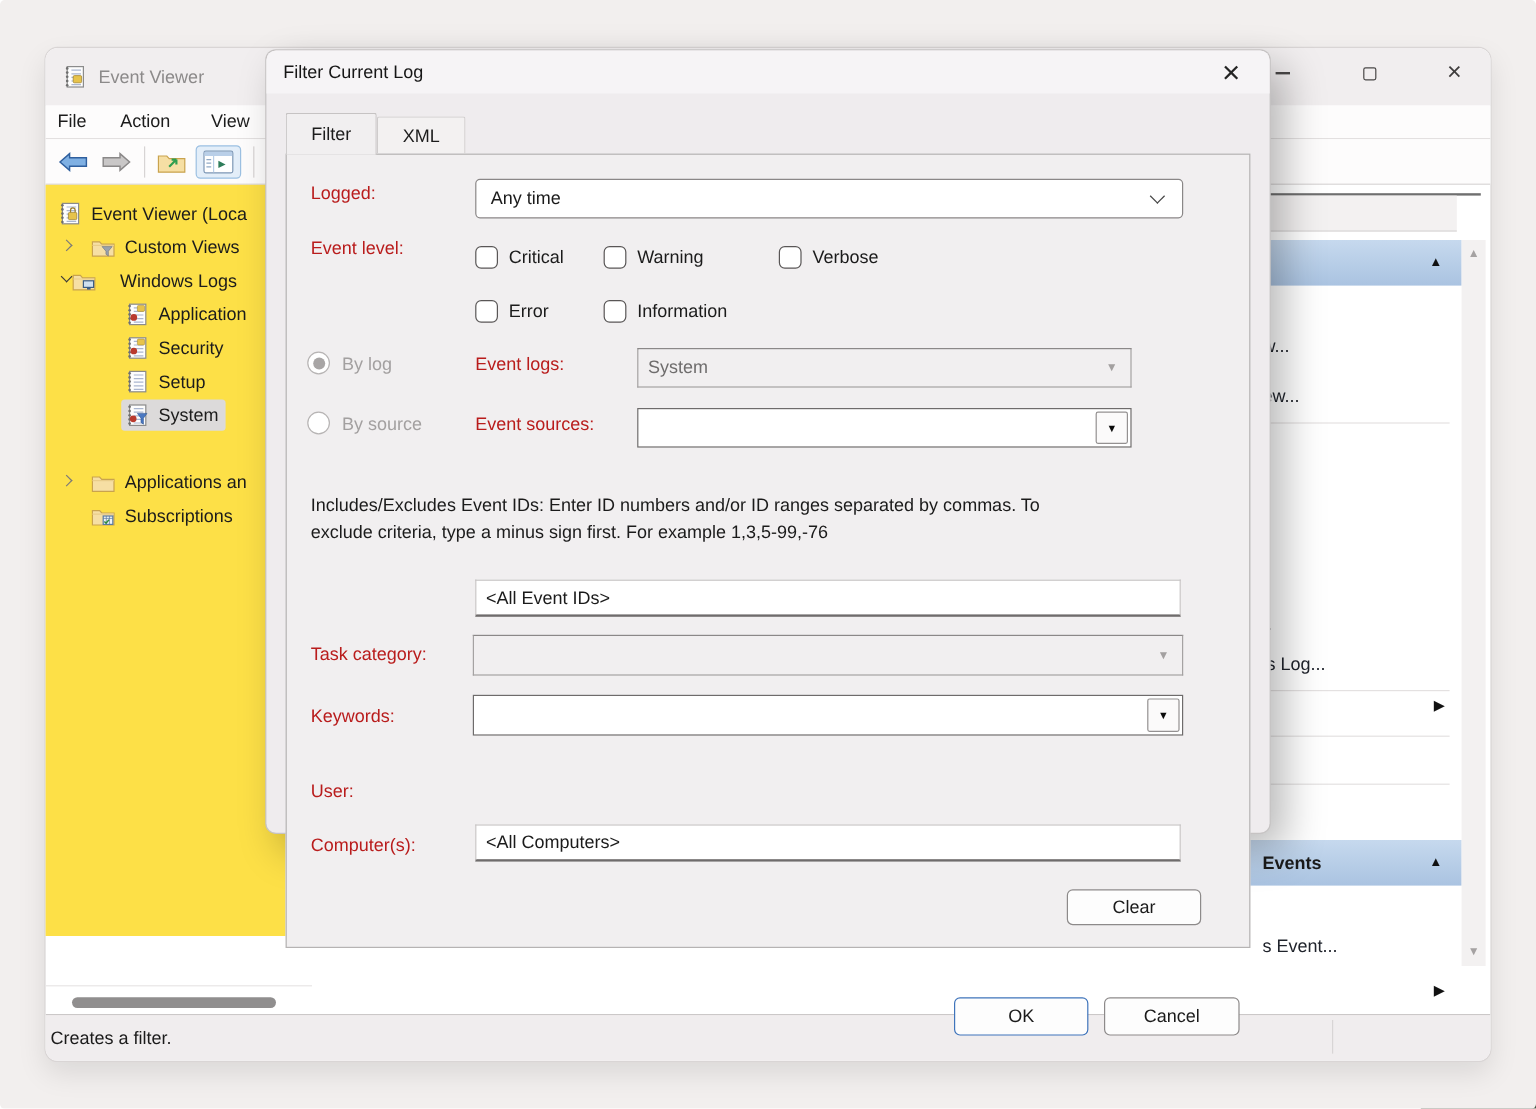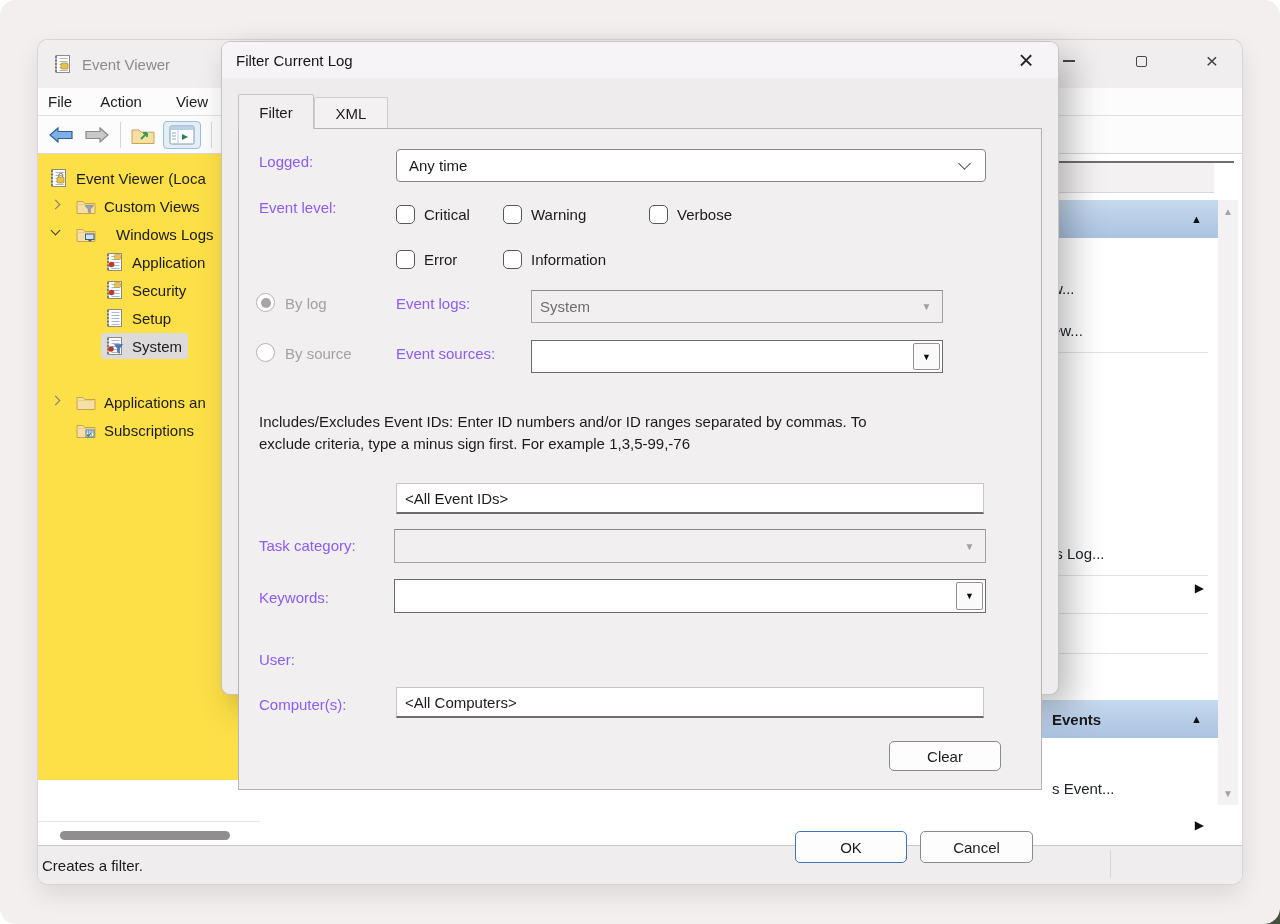--- a/index.html
+++ b/index.html
@@ -1,19 +1,19 @@
 <!DOCTYPE html>
 <html><head>
 <meta charset="utf-8">
 <style>
   html,body{margin:0;padding:0;background:#ffffff;}
   *{box-sizing:border-box;font-family:"Liberation Sans",sans-serif;}
   .stage{position:relative;width:1280px;height:924px;background:#fff;overflow:hidden;}
   .corner-dark{position:absolute;right:0;bottom:0;width:96px;height:66px;background:#46503e;}
-  .canvas{position:absolute;inset:0;background:#f2efee;border-radius:16px;}
+  .canvas{position:absolute;inset:0;background:#f2efee;border-radius:4px;}
 
   
   .ev-window{position:absolute;left:38px;top:40px;width:1204px;height:844px;background:#fff;
     border-radius:10px;box-shadow:0 0 0 1px #d9d5d5,0 10px 24px rgba(0,0,0,.10);}
   .ev-titlebar{position:absolute;left:0;top:0;right:0;height:48px;background:#f1eeef;
     border-radius:10px 10px 0 0;display:flex;align-items:center;}
   .ev-title-icon{margin-left:14px;display:flex;}
   .ev-title-text{margin-left:10px;font-size:15px;color:#8c8a8a;}
   .winbtn{position:absolute;top:0;width:46px;height:42px;display:flex;align-items:center;justify-content:center;color:#4a4848;}
   .winbtn .mini{width:12px;height:1.5px;background:#4a4848;}
@@ -69,21 +69,21 @@
   .dlg-title{margin-left:14px;font-size:15px;color:#161616;}
   .dlg-close{position:absolute;right:12px;top:0;width:40px;height:36px;display:flex;align-items:center;justify-content:center;
     font-size:26px;font-weight:300;color:#242424;}
   .tab{position:absolute;font-size:15px;color:#1c1c1c;display:flex;align-items:center;justify-content:center;}
   .tab.active{left:16px;top:52px;width:76px;height:35px;background:#f1eff0;border:1px solid #c6c3c3;border-bottom:none;
     border-radius:2px 2px 0 0;z-index:3;}
   .tab.inactive{left:92px;top:55px;width:74px;height:31px;background:#f3f1f1;border:1px solid #cfcccc;border-bottom:none;
     border-radius:2px 2px 0 0;z-index:1;}
   .tab-panel{position:absolute;left:16px;top:86px;width:804px;height:662px;background:#f1eff0;border:1px solid #b6b3b3;z-index:2;}
 
-  .flabel{position:absolute;font-size:15px;color:#8b5cf6;white-space:nowrap;}
+  .flabel{position:absolute;font-size:15px;color:#b91c1c;white-space:nowrap;}
   .flabel.dim{color:#a3a0a0;}
   .dd{position:absolute;background:#fff;border:1px solid #8a8787;border-radius:4px;display:flex;align-items:center;font-size:15px;color:#1b1b1b;}
   .dd .val{margin-left:12px;flex:1;}
   .dd .chev{width:9px;height:9px;border-left:1.6px solid #454545;border-bottom:1.6px solid #454545;transform:rotate(-45deg);margin-right:16px;margin-top:-4px;}
   .cb{position:absolute;display:flex;align-items:center;gap:9px;}
   .cb .box{width:19px;height:19px;border:1.6px solid #595656;border-radius:5px;background:#fff;}
   .cb .lbl{font-size:15px;color:#1b1b1b;}
   .radio{position:absolute;width:19px;height:19px;border-radius:50%;border:1.7px solid #b7b4b4;background:#fff;}
   .radio.sel::after{content:"";position:absolute;inset:3.5px;border-radius:50%;background:#a8a5a5;}
   .combo{position:absolute;background:#fff;border:1px solid #6e6b6b;display:flex;align-items:stretch;}
@@ -213,21 +213,21 @@
                   <path d="M9 7.5 h8.5 l-3.2 3.8 v4 l-2 -1.4 v-2.6 Z" fill="#9aa2ad" stroke="#6b737e" stroke-width="0.5"></path>
                 </svg>
               </span>
               <span>Custom Views</span>
             </div>
           </div>
           <div class="tree-row" style="top: 66px;">
             <div class="expander" style="left: 14px; top: 9px;">
               <div class="chev-d"></div>
             </div>
-            <div class="t-body" style="left: 35px; gap: 20px;">
+            <div class="t-body" style="left: 19px; gap: 20px;">
               <span class="t-icon">
                 <svg width="20" height="17" viewBox="0 0 20 17">
                   <path d="M1 3.5 h6 l1.8 2 H19 V15.5 H1 Z" fill="#f6dfa4" stroke="#c9a34e"></path>
                   <path d="M1 6.5 h18" stroke="#e9cd8a"></path>
                   <rect x="9.5" y="8" width="8.5" height="5.5" fill="#cfe0ef" stroke="#3b5d85"></rect>
                   <rect x="12.5" y="13.5" width="3" height="1.8" fill="#3b5d85"></rect>
                 </svg>
               </span>
               <span>Windows Logs</span>
             </div>

